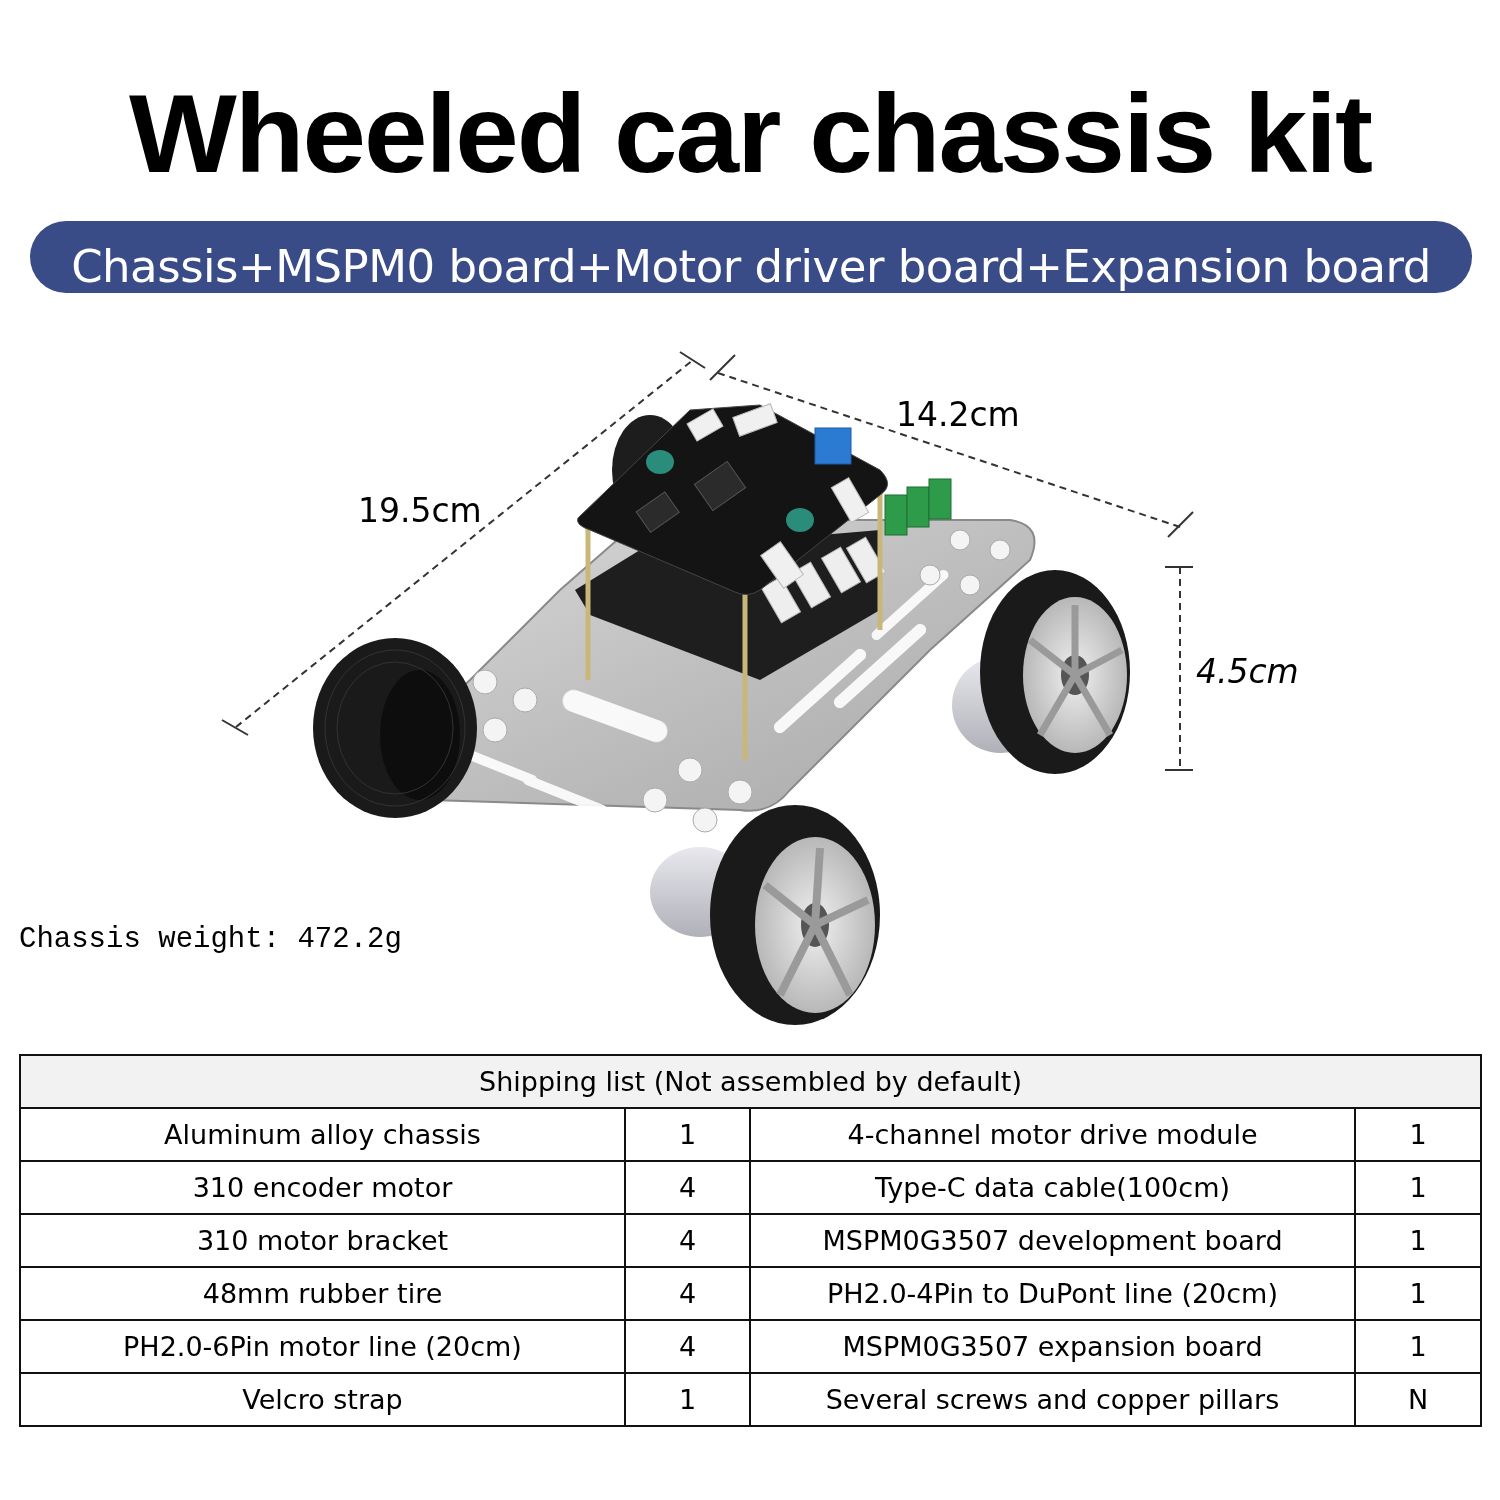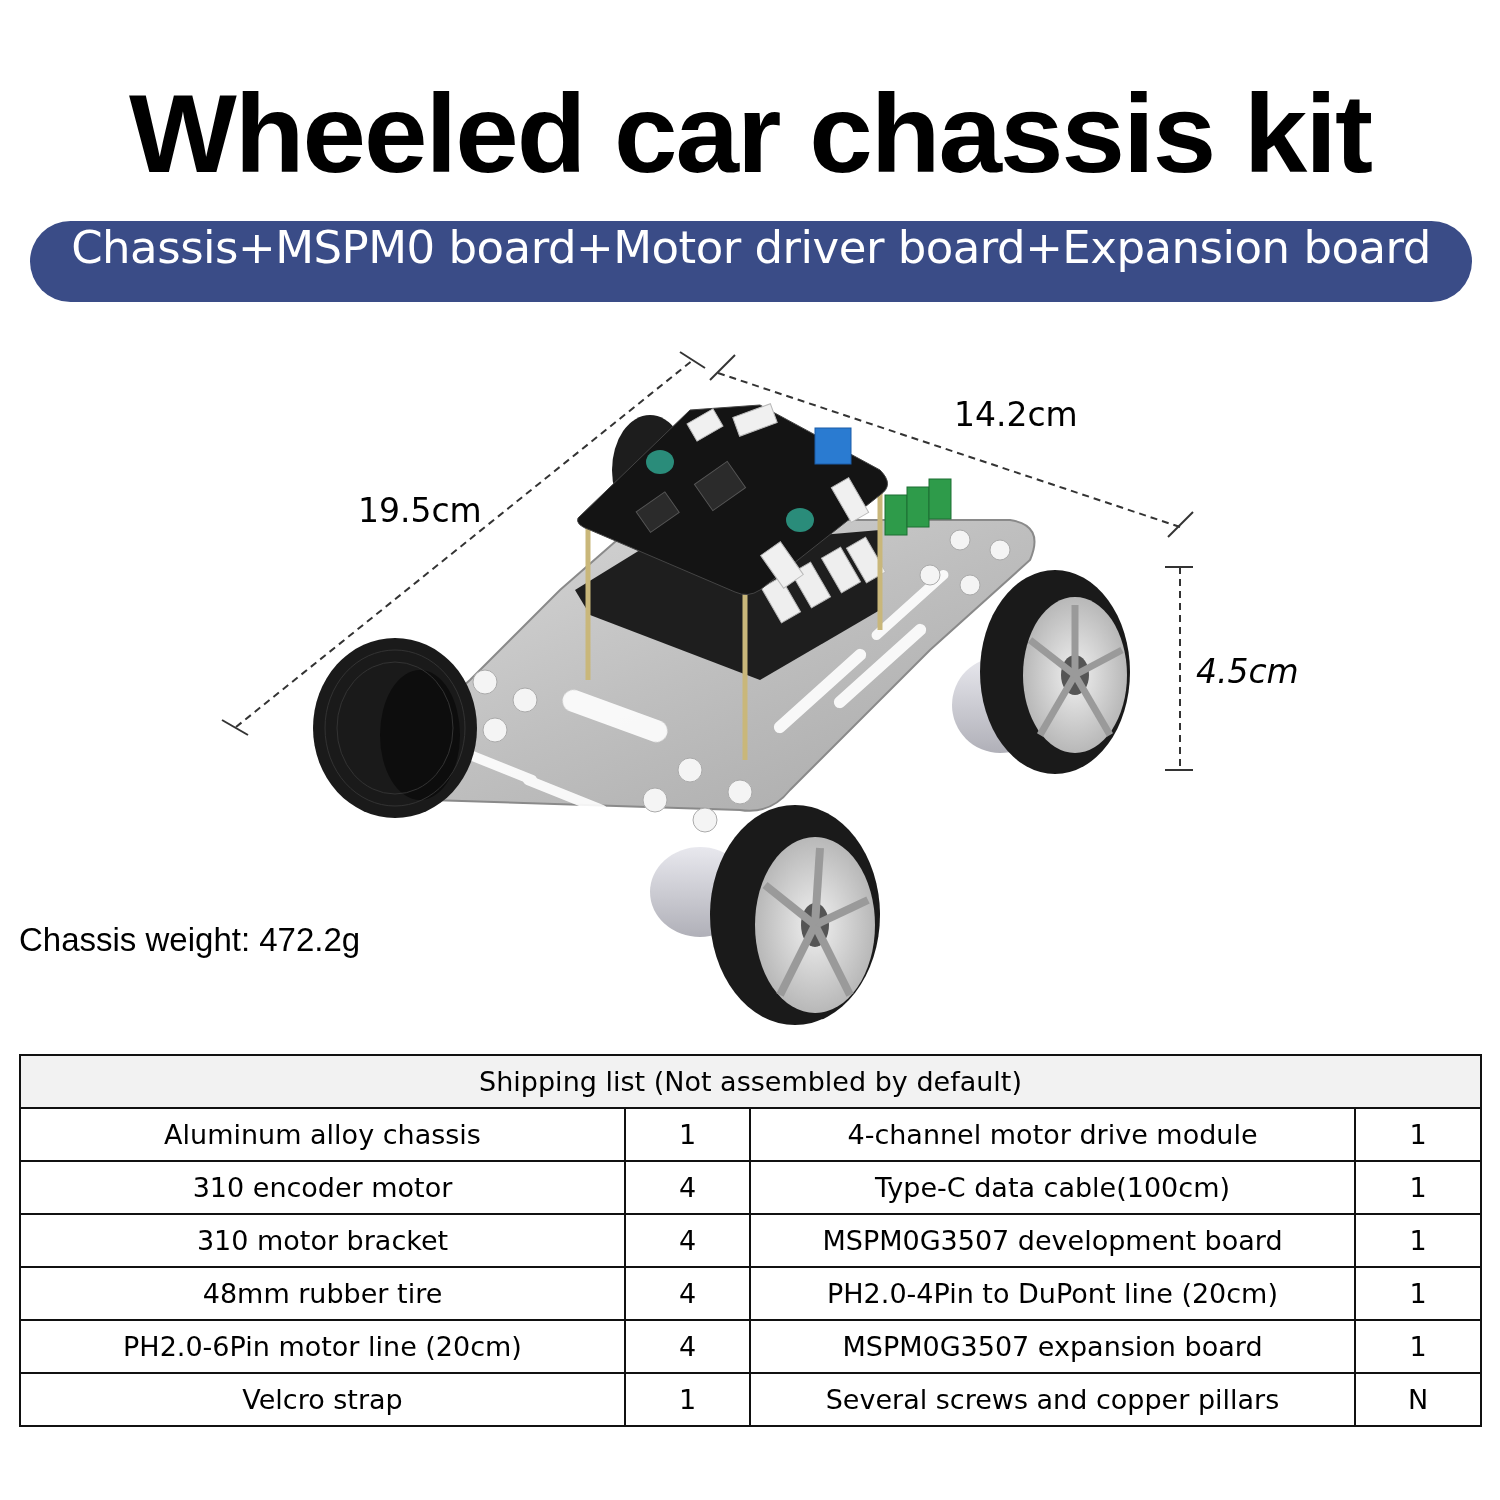--- a/index.html
+++ b/index.html
@@ -5,37 +5,37 @@
   * { box-sizing: border-box; margin: 0; padding: 0; }
   html, body { width: 1500px; height: 1500px; background: #ffffff; overflow: hidden; }
   body { position: relative; font-family: "DejaVu Sans", "Liberation Sans", sans-serif; color: #000; }
 
   .title {
     position: absolute; left: 0; top: 78px; width: 1500px; text-align: center;
     font-family: "Liberation Sans", sans-serif; font-weight: bold; font-size: 112px;
     letter-spacing: -2px; line-height: 1; transform: scaleX(1.02);
   }
   .banner {
-    position: absolute; left: 30px; top: 221px; width: 1442px; height: 81px;
-    border-radius: 41px; display: flex; align-items: flex-start; justify-content: center;
+    position: absolute; left: 30px; top: 221px; width: 1442px; height: 72px;
+    border-radius: 41px; display: flex; align-items: flex-end; justify-content: center;
     color: #ffffff; font-family: "DejaVu Sans", sans-serif; font-size: 45px; letter-spacing: -0.5px;
   }
 
   .figure { position: absolute; left: 200px; top: 340px; width: 1140px; height: 700px; }
   .figure svg { width: 100%; height: 100%; }
 
   .dim {
     position: absolute; font-family: "DejaVu Sans", sans-serif; font-size: 33px; line-height: 1;
   }
   .dim-length { left: 350px; top: 494px; margin-left: 8px; }
-  .dim-width  { left: 954px; top: 398px; }
+  .dim-width  { left: 896px; top: 398px; }
   .dim-height { left: 1196px; top: 655px; font-style: italic; }
 
   .specs { position: absolute; left: 19px; top: 920px; }
-  .spec-line { font-family: Liberation Sans, sans-serif; font-size: 33px; line-height: 40px; white-space: nowrap; }
+  .spec-line { font-family: Liberation Mono, monospace; font-size: 29px; line-height: 40px; white-space: nowrap; }
 
   table.ship {
     position: absolute; left: 19px; top: 1054px; width: 1461px; border-collapse: collapse;
     font-family: "DejaVu Sans", sans-serif; font-size: 27px; table-layout: fixed; padding-left: 41px;
   }
   table.ship td, table.ship th {
     border: 2px solid #111; text-align: center; height: 53px; font-weight: normal; padding: 0 6px;
     white-space: nowrap; overflow: hidden;
   }
   table.ship th { background: #f2f2f2; }

